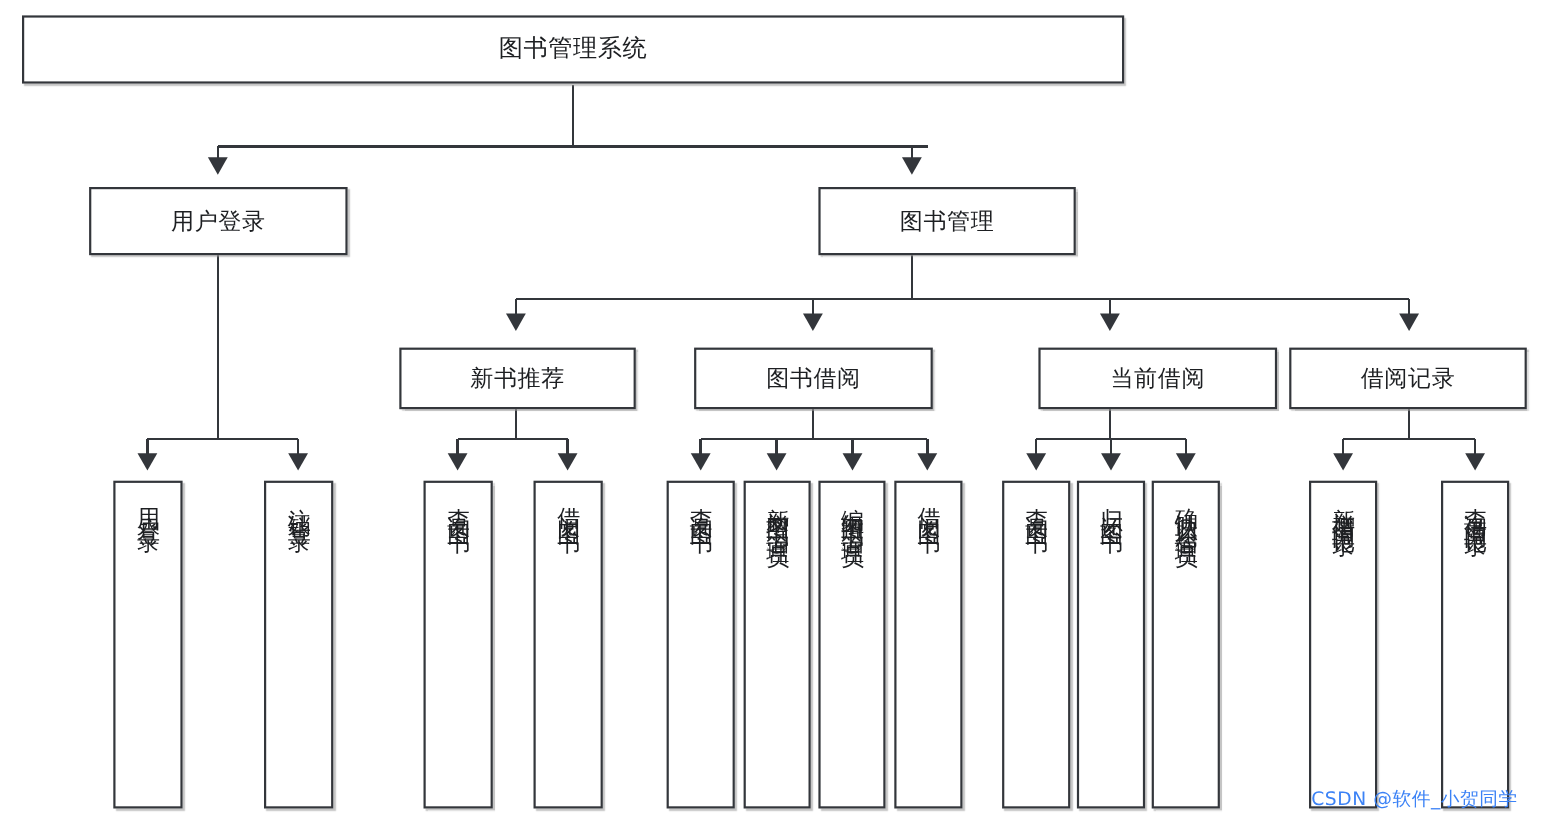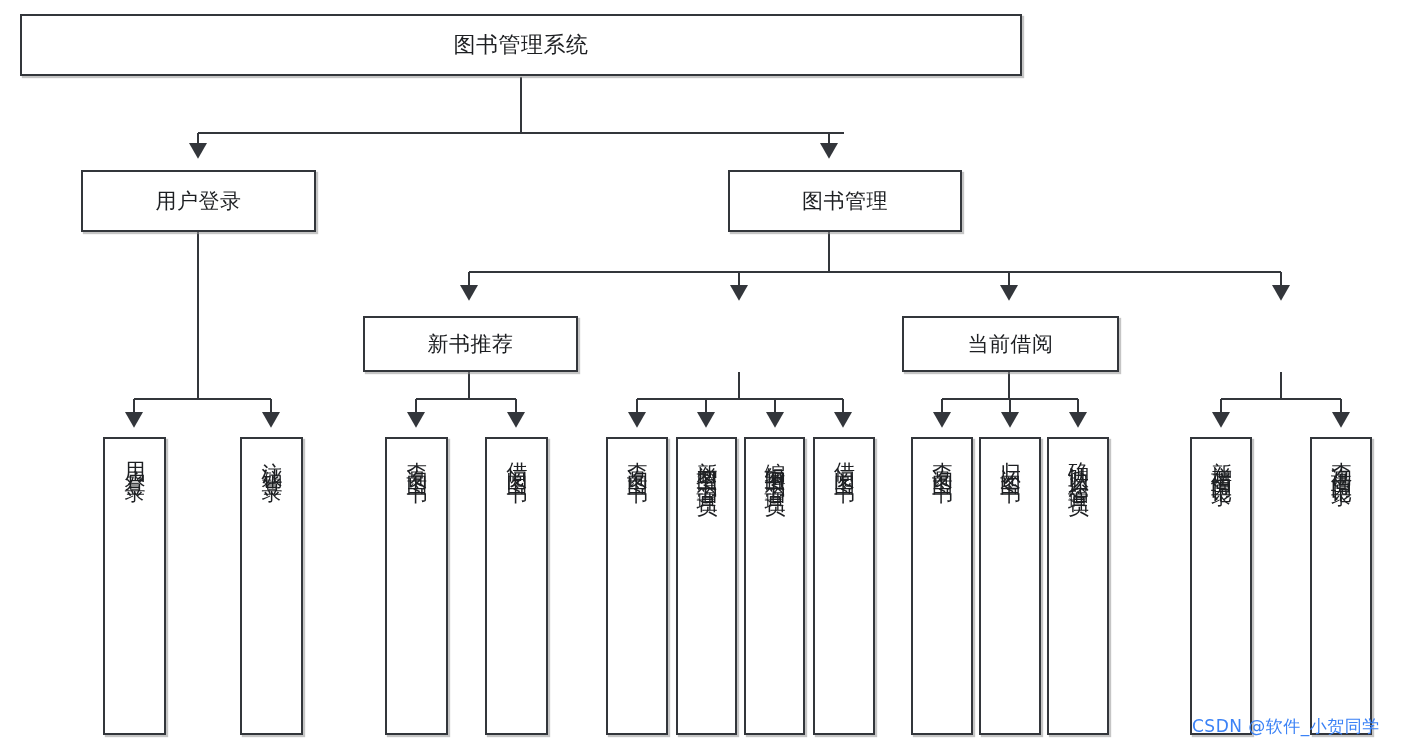--- a/index.html
+++ b/index.html
@@ -135,33 +135,39 @@
   </svg>
 
   <div class="node horizontal root" style="left:20px; top:14px; width:1002px; height:62px;">
     <span class="node-label">图书管理系统</span>
   </div>
 
   <div class="node horizontal" style="left:81px; top:170px; width:235px; height:62px;">
     <span class="node-label">用户登录</span>
   </div>
 
-  <div class="node horizontal" style="left:728px; top:170px; width:234px; height:62px;">
+  <div class="node horizontal" style="left:744px; top:170px; width:234px; height:62px;">
     <span class="node-label">图书管理</span>
   </div>
 
   <div class="node horizontal" style="left:363px; top:316px; width:215px; height:56px;align-items:center;">
     <span class="node-label">新书推荐</span>
   </div>
 
-
-  <div class="node horizontal" style="left:902px; top:316px; width:217px; height:56px;">
+  <div class="node horizontal" style="left:631px; top:316px; width:217px; height:56px;">
+    <span class="node-label">图书借阅</span>
+  </div>
+
+  <div class="node horizontal" style="left:944px; top:316px; width:217px; height:56px;">
     <span class="node-label">当前借阅</span>
   </div>
 
+  <div class="node horizontal" style="left:1172px; top:316px; width:216px; height:56px;">
+    <span class="node-label">借阅记录</span>
+  </div>
 
   <div class="node vertical" style="left:103px; top:437px; width:63px; height:298px;">
     <span class="node-label">用户登录</span>
   </div>
 
   <div class="node vertical" style="left:240px; top:437px; width:63px; height:298px;">
     <span class="node-label">注销登录</span>
   </div>
 
   <div class="node vertical" style="left:385px; top:437px; width:63px; height:298px;">

